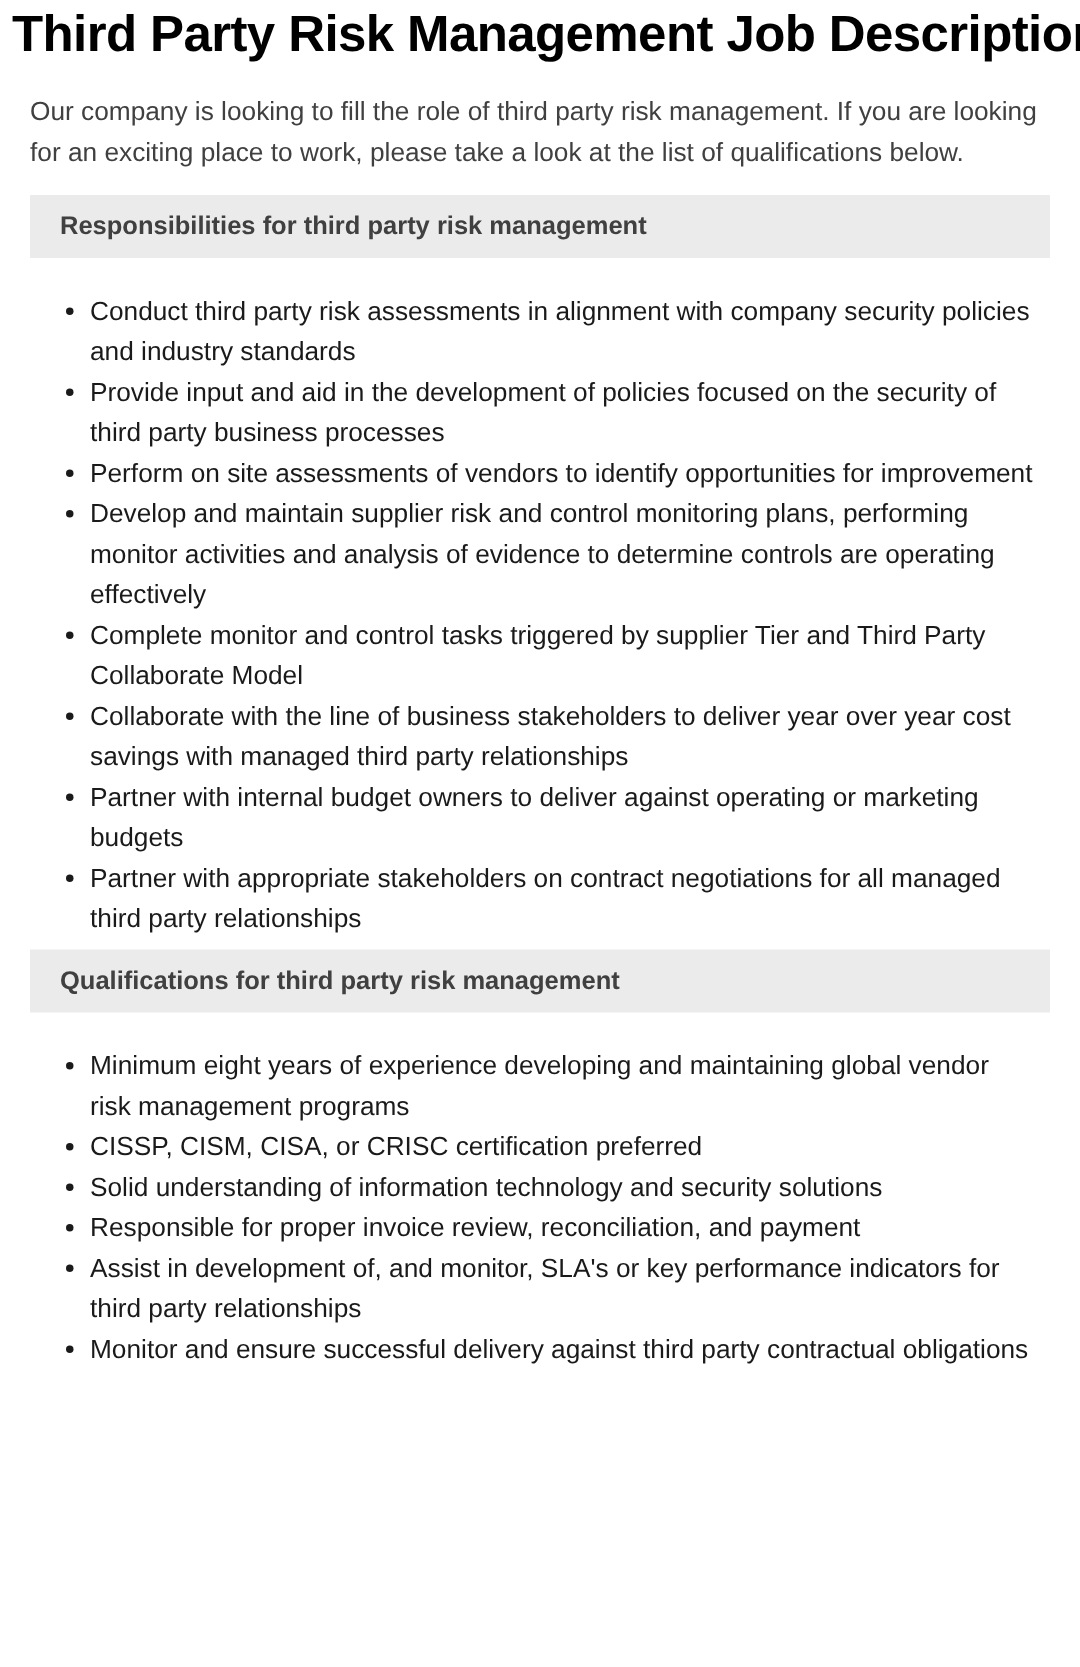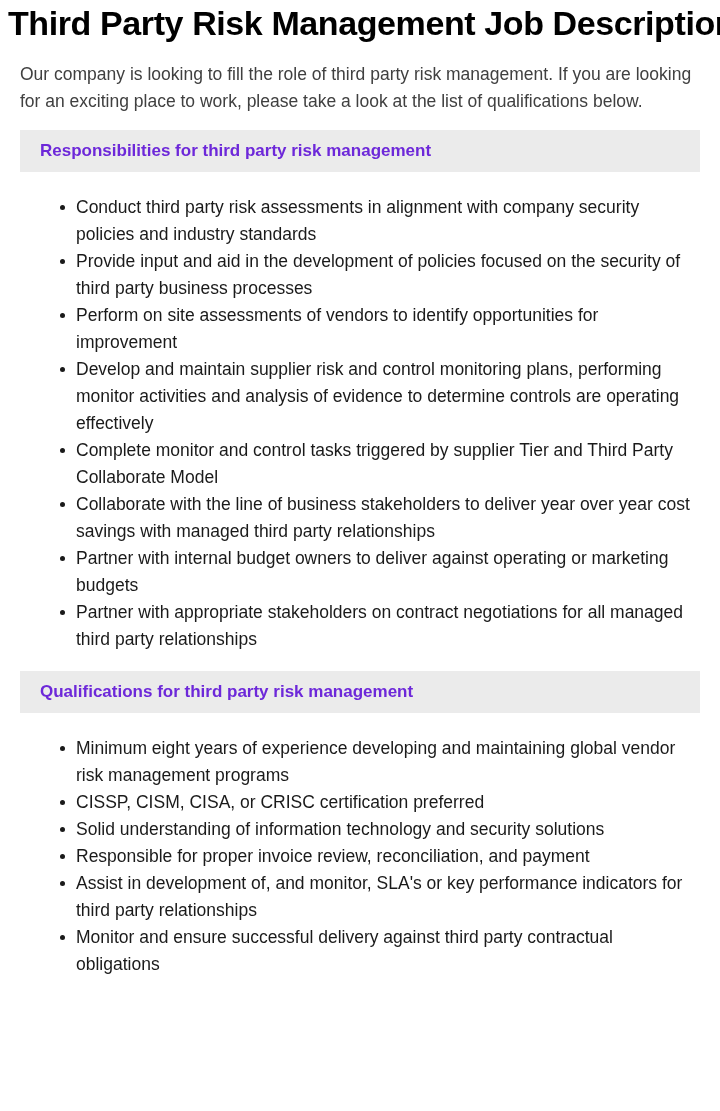--- a/index.html
+++ b/index.html
@@ -30,45 +30,44 @@
     }
     .section-header {
       margin-top: 15px;
       background: #ebebeb;
       height: 42px;
       display: flex;
       align-items: center;
       padding-left: 20px;
       font-size: 17px;
       font-weight: bold;
-      color: #6d28d9;
+      color: #404040;
     }
     ul.items {
       margin: 22px 0 0 0;
       padding: 0 0 0 40px;
       list-style: none;
     }
     ul.items li {
       position: relative;
       font-size: 17.5px;
       line-height: 27px;
       color: #1a1a1a;
       padding-right: 10px;
-      margin-left: 16px;
     }
     ul.items li .bullet {
       position: absolute;
       left: -16px;
       top: 11px;
       width: 5px;
       height: 5px;
       border-radius: 50%;
       background: #1a1a1a;
     }
-    .sec2 { margin-top: 18px; }
+    .sec2 { margin-top: 7px; }
   </style>
 </head>
 <body>
 
 <div class="page">
   <h1 class="title">Third Party Risk Management Job Description</h1>
   <p class="intro">Our company is looking to fill the role of third party risk management. If you are looking for an exciting place to work, please take a look at the list of qualifications below.</p>
 
   <div class="section-header">Responsibilities for third party risk management</div>
   <ul class="items">

